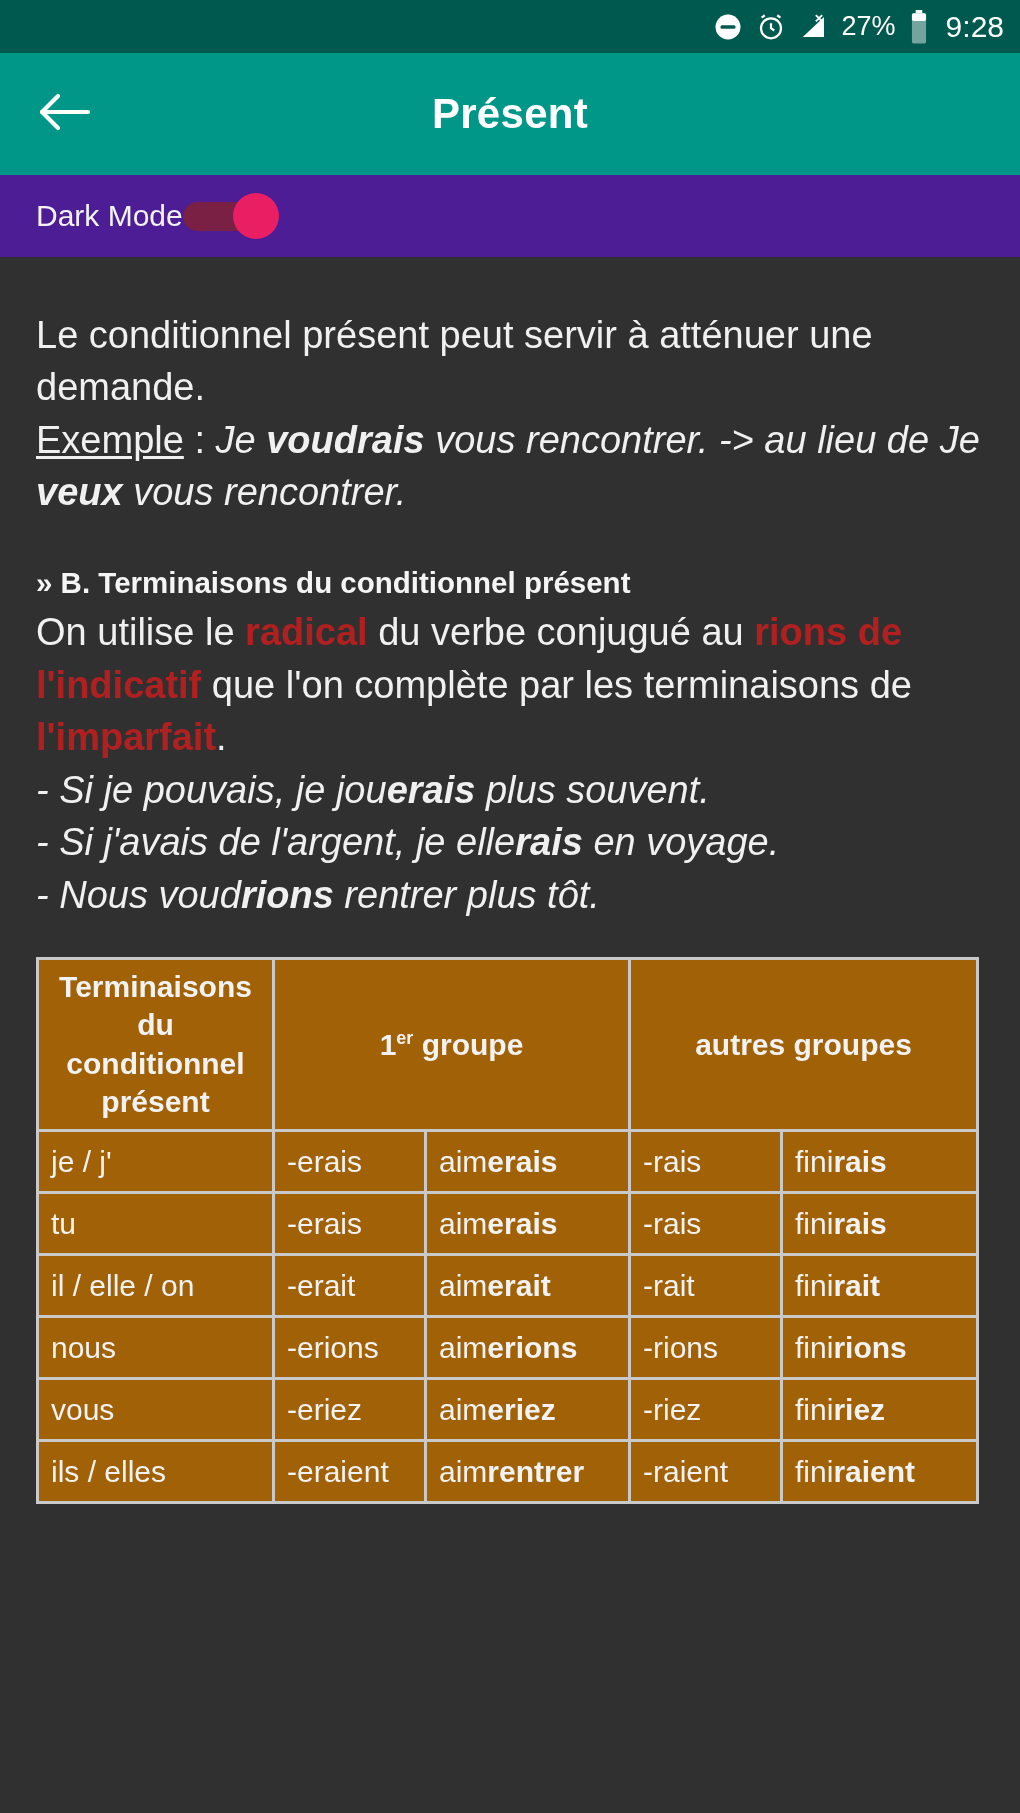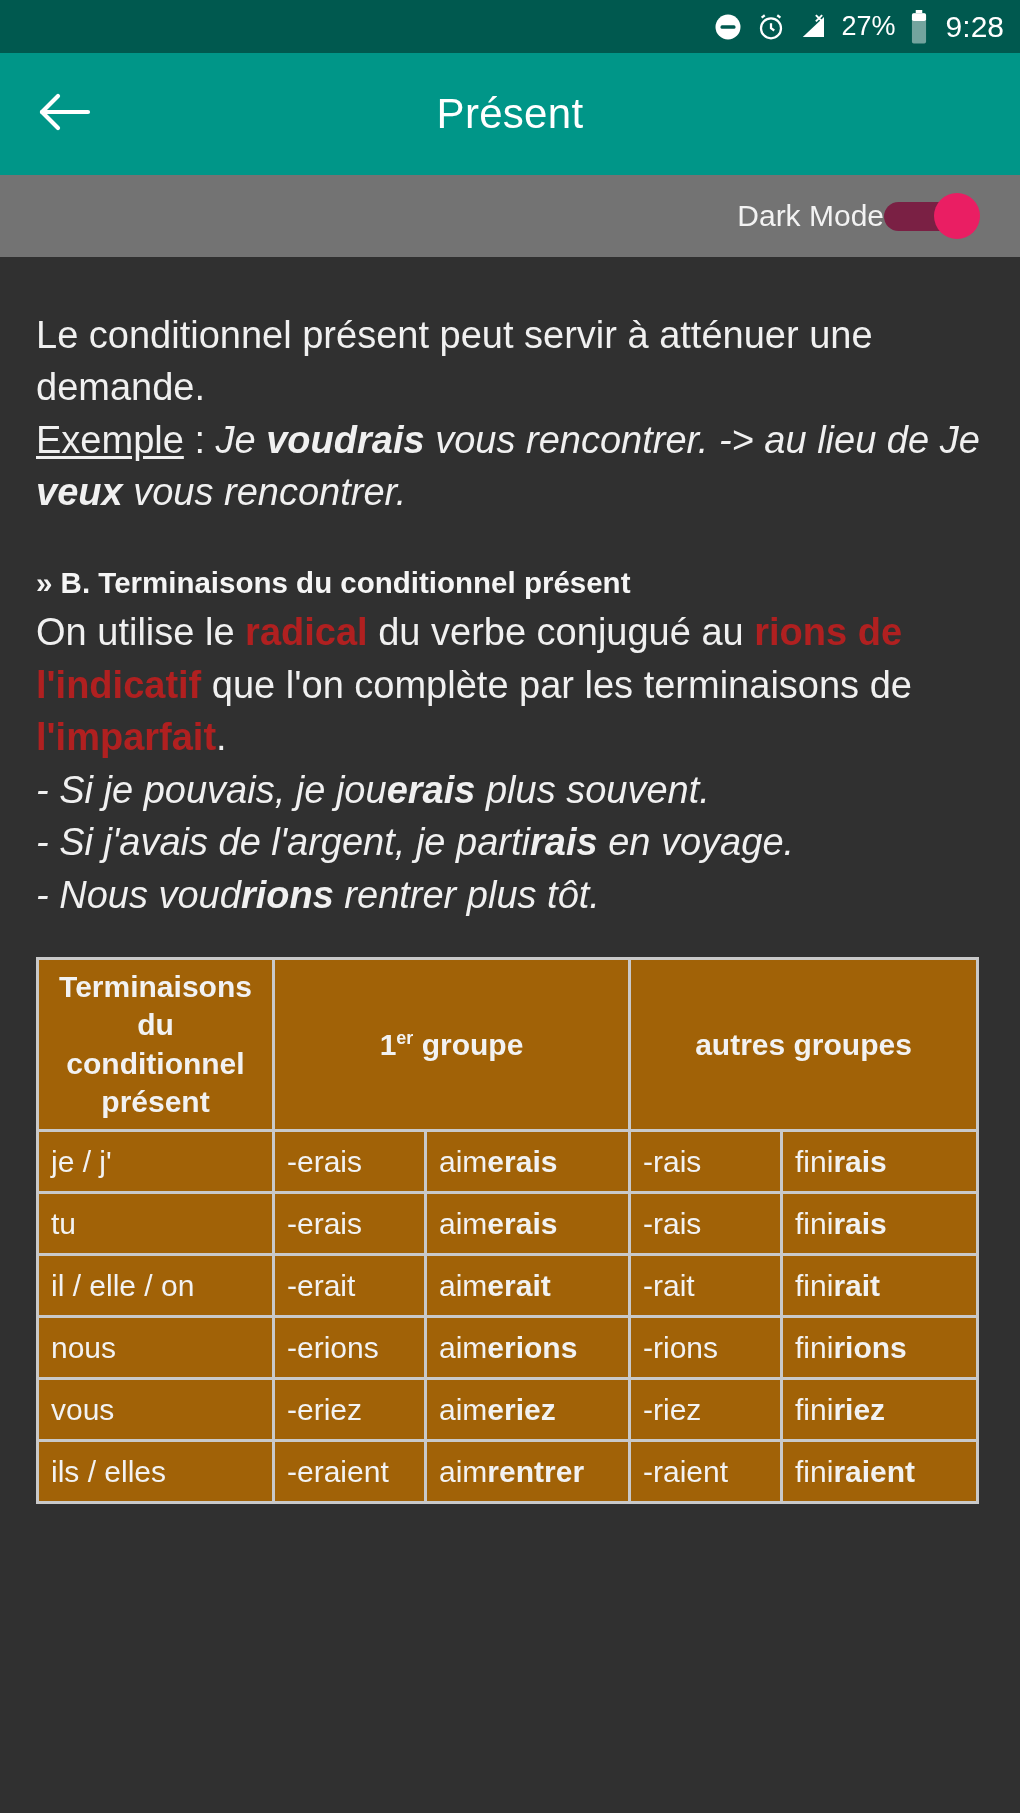--- a/index.html
+++ b/index.html
@@ -41,32 +41,32 @@
     justify-content: center;
     margin-left: 16px;
     cursor: pointer;
   }
   .appbar-title {
     position: absolute;
     left: 0; right: 0;
     text-align: center;
     color: #ffffff;
     font-size: 42px;
-    font-weight: 400;
+    font-weight: 700;
     letter-spacing: 0.3px;
     pointer-events: none;
   }
 
   
   .darkmode-row {
     height: 82px;
-    background: #737373;
-    display: flex;
-    align-items: center;
-    justify-content: flex-end;
+    background: #4c1d95;
+    display: flex;
+    align-items: center;
+    justify-content: flex-start;
     padding: 0 40px 0 36px;
   }
   .darkmode-label {
     color: #f2f2f2;
     font-size: 30px;
     font-weight: 400;
   }
   .switch {
     position: relative;
     width: 96px;
@@ -230,21 +230,21 @@
 
   <div class="para">
     <span>On utilise le </span><span class="red">radical</span><span> du verbe conjugué au </span><span class="red">rions de l'indicatif</span><span> que l'on complète par les terminaisons de </span><span class="red">l'imparfait</span><span>.</span>
   </div>
 
 
   <div class="para i">
     <span>- Si je pouvais, je jou</span><span class="b">erais</span><span> plus souvent.</span>
   </div>
   <div class="para i">
-    <span>- Si j'avais de l'argent, je parti</span><span class="b">rais</span><span> en voyage.</span>
+    <span>- Si j'avais de l'argent, je elle</span><span class="b">rais</span><span> en voyage.</span>
   </div>
   <div class="para i">
     <span>- Nous voud</span><span class="b">rions</span><span> rentrer plus tôt.</span>
   </div>
 
   <div class="tbl-wrap">
     <table class="conj">
       <colgroup>
         <col class="c1">
           <col class="c2">

